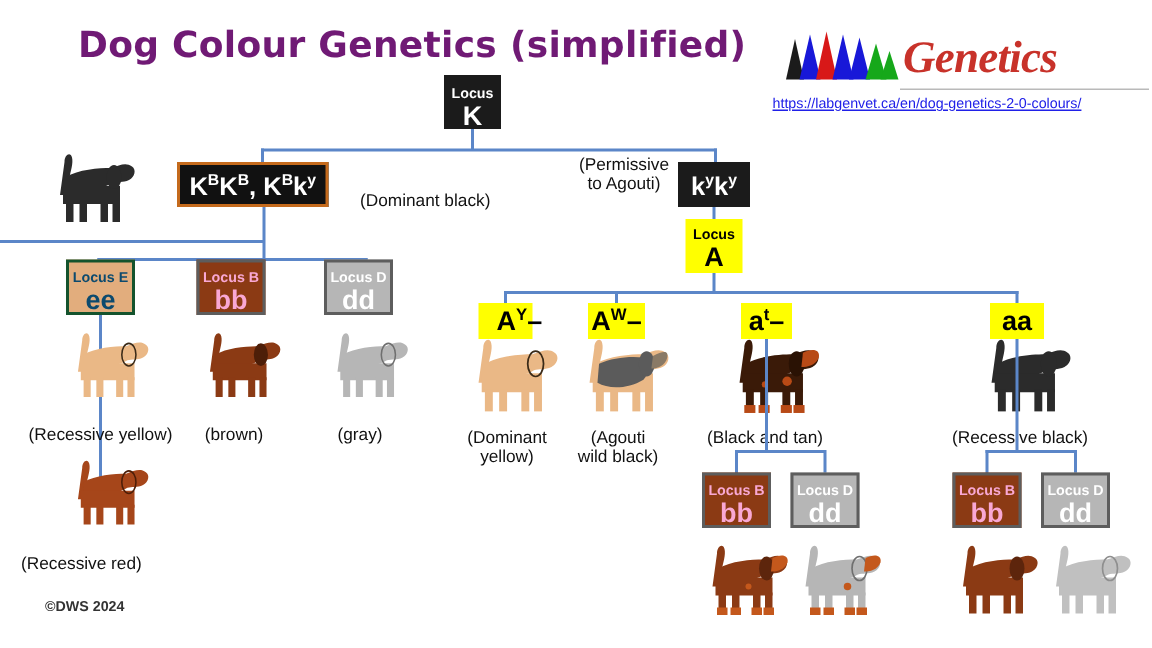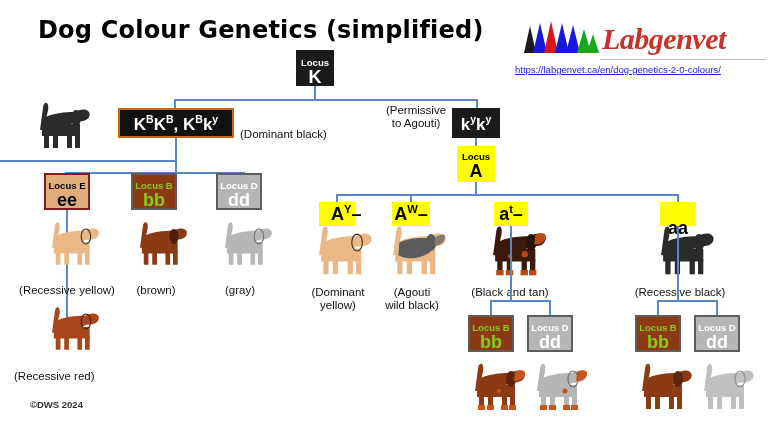--- a/index.html
+++ b/index.html
@@ -8,23 +8,23 @@
     background:#ffffff;
     font-family:"Liberation Sans", sans-serif;
     overflow:hidden;
     position:relative;
   }
   #stage{position:absolute;left:0;top:0;width:768px;height:432px;}
   .abs{position:absolute;}
 
   
   #title{
-    left:38px; top:16px;
+    left:52px; top:16px;
     font-size:24px; font-weight:bold;
-    color:#000000;
+    color:#701a75;
     letter-spacing:.2px;
     font-family:"DejaVu Sans", sans-serif;
     white-space:nowrap;
   }
 
   
   #logo-wrap{left:524px; top:18px; width:244px; height:62px;}
   #logo-peaks{position:absolute;left:0;top:2px;}
   #logo-word{
     position:absolute; left:78px; top:4px;
@@ -56,22 +56,22 @@
     text-align:center;
     line-height:1;
     white-space:nowrap;
   }
   .locus-cap{display:block;font-size:9.5px;font-weight:bold;line-height:11px;padding-top:2px;}
   .geno{display:block;font-size:18px;font-weight:bold;line-height:19px;}
 
   .box-black{background:#1b1b1b;color:#fff;border:2px solid #1b1b1b;}
   .box-black-orange{background:#111111;color:#fff;border:2px solid #c46a1c;}
   .box-yellow{background:#ffff00;color:#000;border:0;}
-  .box-tan{background:#e2ad7d;color:#000000;border:2px solid #7f1d1d;}
-  .box-brown{background:#8b3a14;color:#84cc16;border:2px solid #5d5d5d;}
+  .box-tan{background:#e2ad7d;color:#0c4a6e;border:2px solid #14532d;}
+  .box-brown{background:#8b3a14;color:#f9a8d4;border:2px solid #5d5d5d;}
   .box-gray{background:#b6b6b6;color:#fff;border:2px solid #5d5d5d;}
 
   
   .cap{
     position:absolute;
     font-size:11.5px; color:#111;
     line-height:13px;
     text-align:center;
     white-space:pre-line;
   }
@@ -90,21 +90,21 @@
   <div class="abs" id="logo-wrap">
     <svg id="logo-peaks" width="76" height="34" viewBox="0 0 76 34">
       <path d="M0 33 L6 6 L12 33 Z" fill="#1b1b1b"></path>
       <path d="M9 33 L16 3 L23 33 Z" fill="#1818d8"></path>
       <path d="M20 33 L27 1 L34 33 Z" fill="#d81818"></path>
       <path d="M31 33 L38 3 L45 33 Z" fill="#1818d8"></path>
       <path d="M42 33 L49 5 L56 33 Z" fill="#1818d8"></path>
       <path d="M53 33 L60 9 L67 33 Z" fill="#16a81a"></path>
       <path d="M63 33 L69 14 L75 33 Z" fill="#16a81a"></path>
     </svg>
-    <div id="logo-word">Labgenvet</div>
+    <div id="logo-word">Genetics</div>
     <div id="logo-underline"></div>
     <div id="logo-url">https://labgenvet.ca/en/dog-genetics-2-0-colours/</div>
   </div>
 
   <div class="box box-black" style="left:296px;top:50px;width:38px;height:36px;padding-top:3px;">
     <span class="locus-cap">Locus</span>
     <span class="geno">K</span>
   </div>
 
   <div class="ln lnv" style="left:314px;top:86px;height:14px;"></div>
@@ -118,21 +118,21 @@
       <path d="M22 18 C30 13 44 12 52 12 C58 10 62 8 66 11 C69 13 68 18 64 20 C60 22 56 21 53 22 C48 25 40 27 32 27 L22 27 Z"></path>
       <path d="M20 24 L58 24 L58 36 L20 36 Z"></path>
       <path d="M22 34 L27 34 L27 48 L22 48 Z"></path>
       <path d="M31 34 L36 34 L36 48 L31 48 Z"></path>
       <path d="M45 34 L50 34 L50 48 L45 48 Z"></path>
       <path d="M53 34 L58 34 L58 48 L53 48 Z"></path>
       <ellipse cx="54" cy="18" rx="5" ry="8"></ellipse>
     </g>
   </svg>
 
-  <div class="box box-black-orange" style="left:118px;top:108px;width:116px;height:30px;padding-top:5px;">
+  <div class="box box-black-orange" style="left:118px;top:108px;width:101px;height:30px;padding-top:5px;">
     <span class="geno" style="font-size:17px;">K<sup>B</sup>K<sup>B</sup>, K<sup>B</sup>k<sup>y</sup></span>
   </div>
   <div class="cap cap-l" style="left:240px;top:128px;">(Dominant black)</div>
 
   <div class="cap" style="left:372px;top:104px;width:88px;">(Permissive
 to Agouti)</div>
 
   <div class="box box-black" style="left:452px;top:108px;width:48px;height:30px;padding-top:5px;text-align:center;">
     <span class="geno" style="font-size:17px;">k<sup>y</sup>k<sup>y</sup></span>
   </div>
@@ -285,21 +285,21 @@
       <path d="M30 44 L37 44 L37 49 L30 49 Z"></path>
       <path d="M44 44 L51 44 L51 49 L44 49 Z"></path>
       <path d="M52 44 L59 44 L59 49 L52 49 Z"></path>
       <path d="M58 11 C64 8 69 9 68 14 C66 19 61 20 57 20 Z"></path>
       <circle cx="48" cy="29" r="3"></circle>
       <circle cx="34" cy="31" r="2"></circle>
     </g>
   </svg>
   <div class="cap" style="left:462px;top:286px;width:96px;">(Black and tan)</div>
 
-  <div class="box box-yellow" style="left:660px;top:202px;width:36px;height:24px;padding-top:17px;">
+  <div class="box box-yellow" style="left:660px;top:202px;width:36px;height:24px;padding-top:3px;">
     <span class="geno">aa</span>
   </div>
   <svg class="abs" style="left:642px;top:220px;" width="74" height="62" viewBox="0 0 70 52">
     <g fill="#2b2b2b">
       <path d="M21 8 C21 3 25 1 26 5 C27 9 25 14 24 20 L24 30 L18 30 Z"></path>
       <path d="M22 18 C30 13 44 12 52 12 C58 10 62 8 66 11 C69 13 68 18 64 20 C60 22 56 21 53 22 C48 25 40 27 32 27 L22 27 Z"></path>
       <path d="M20 24 L58 24 L58 36 L20 36 Z"></path>
       <path d="M22 34 L27 34 L27 48 L22 48 Z"></path>
       <path d="M31 34 L36 34 L36 48 L31 48 Z"></path>
       <path d="M45 34 L50 34 L50 48 L45 48 Z"></path>

